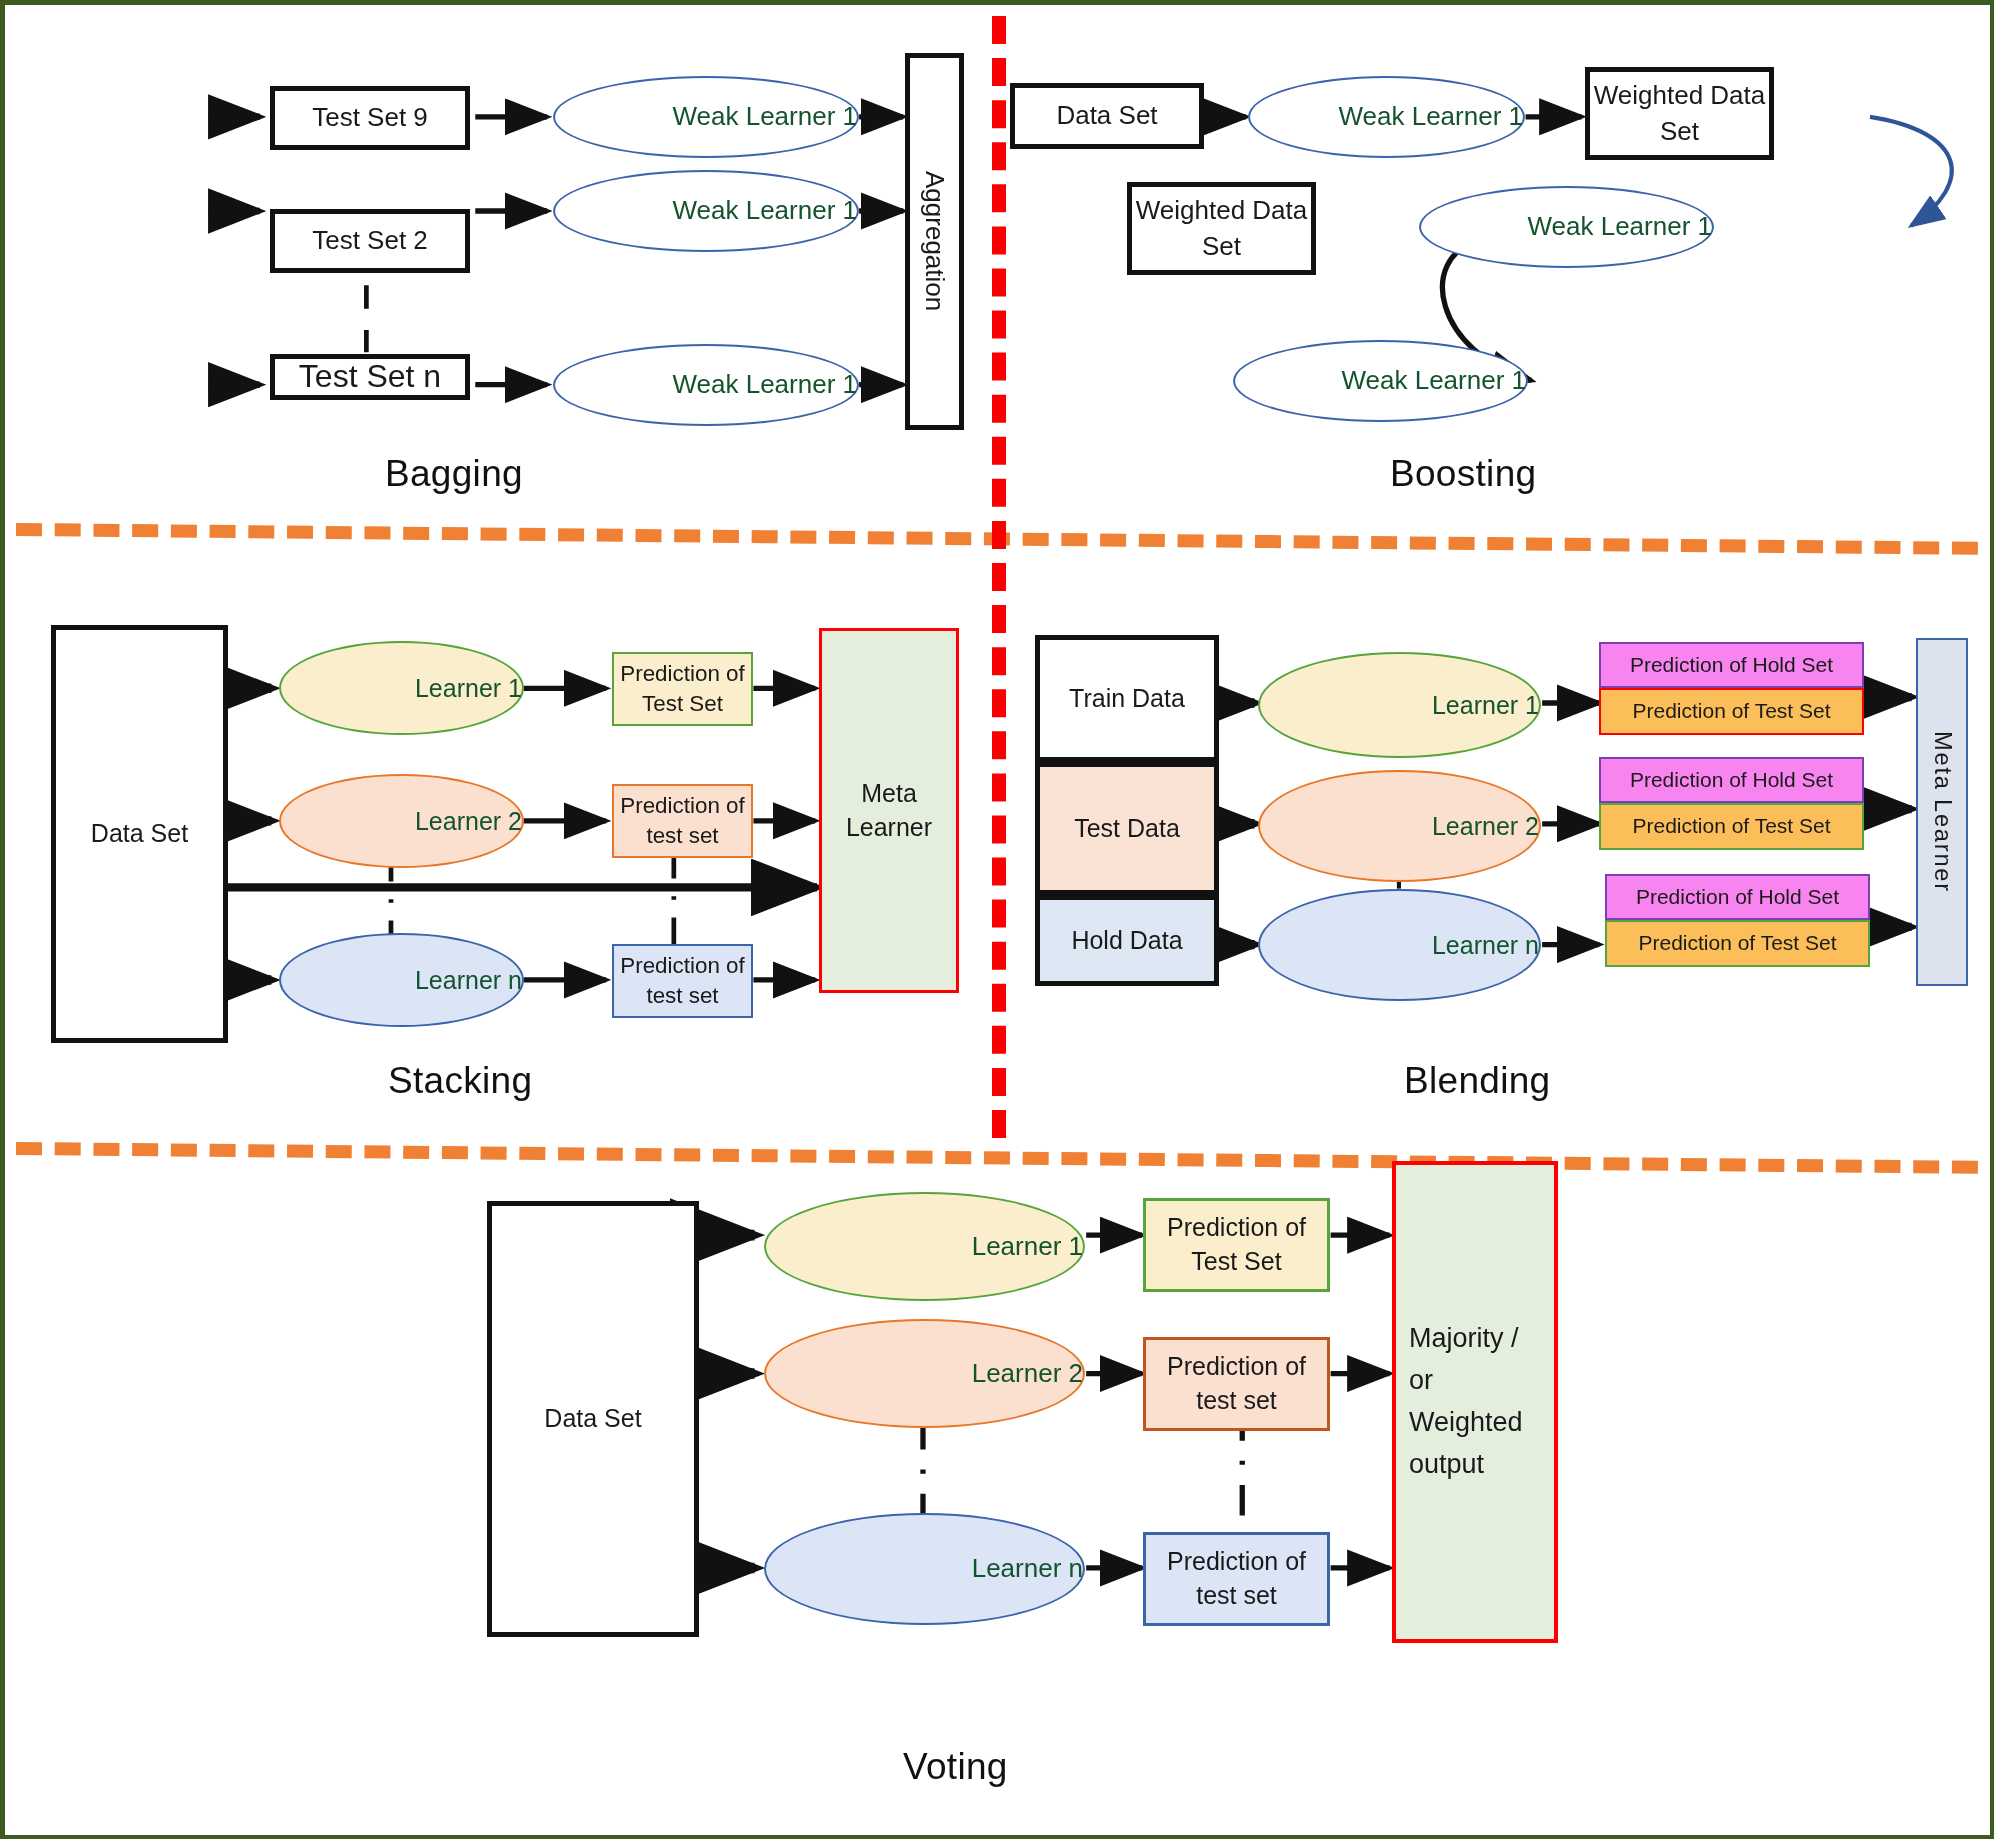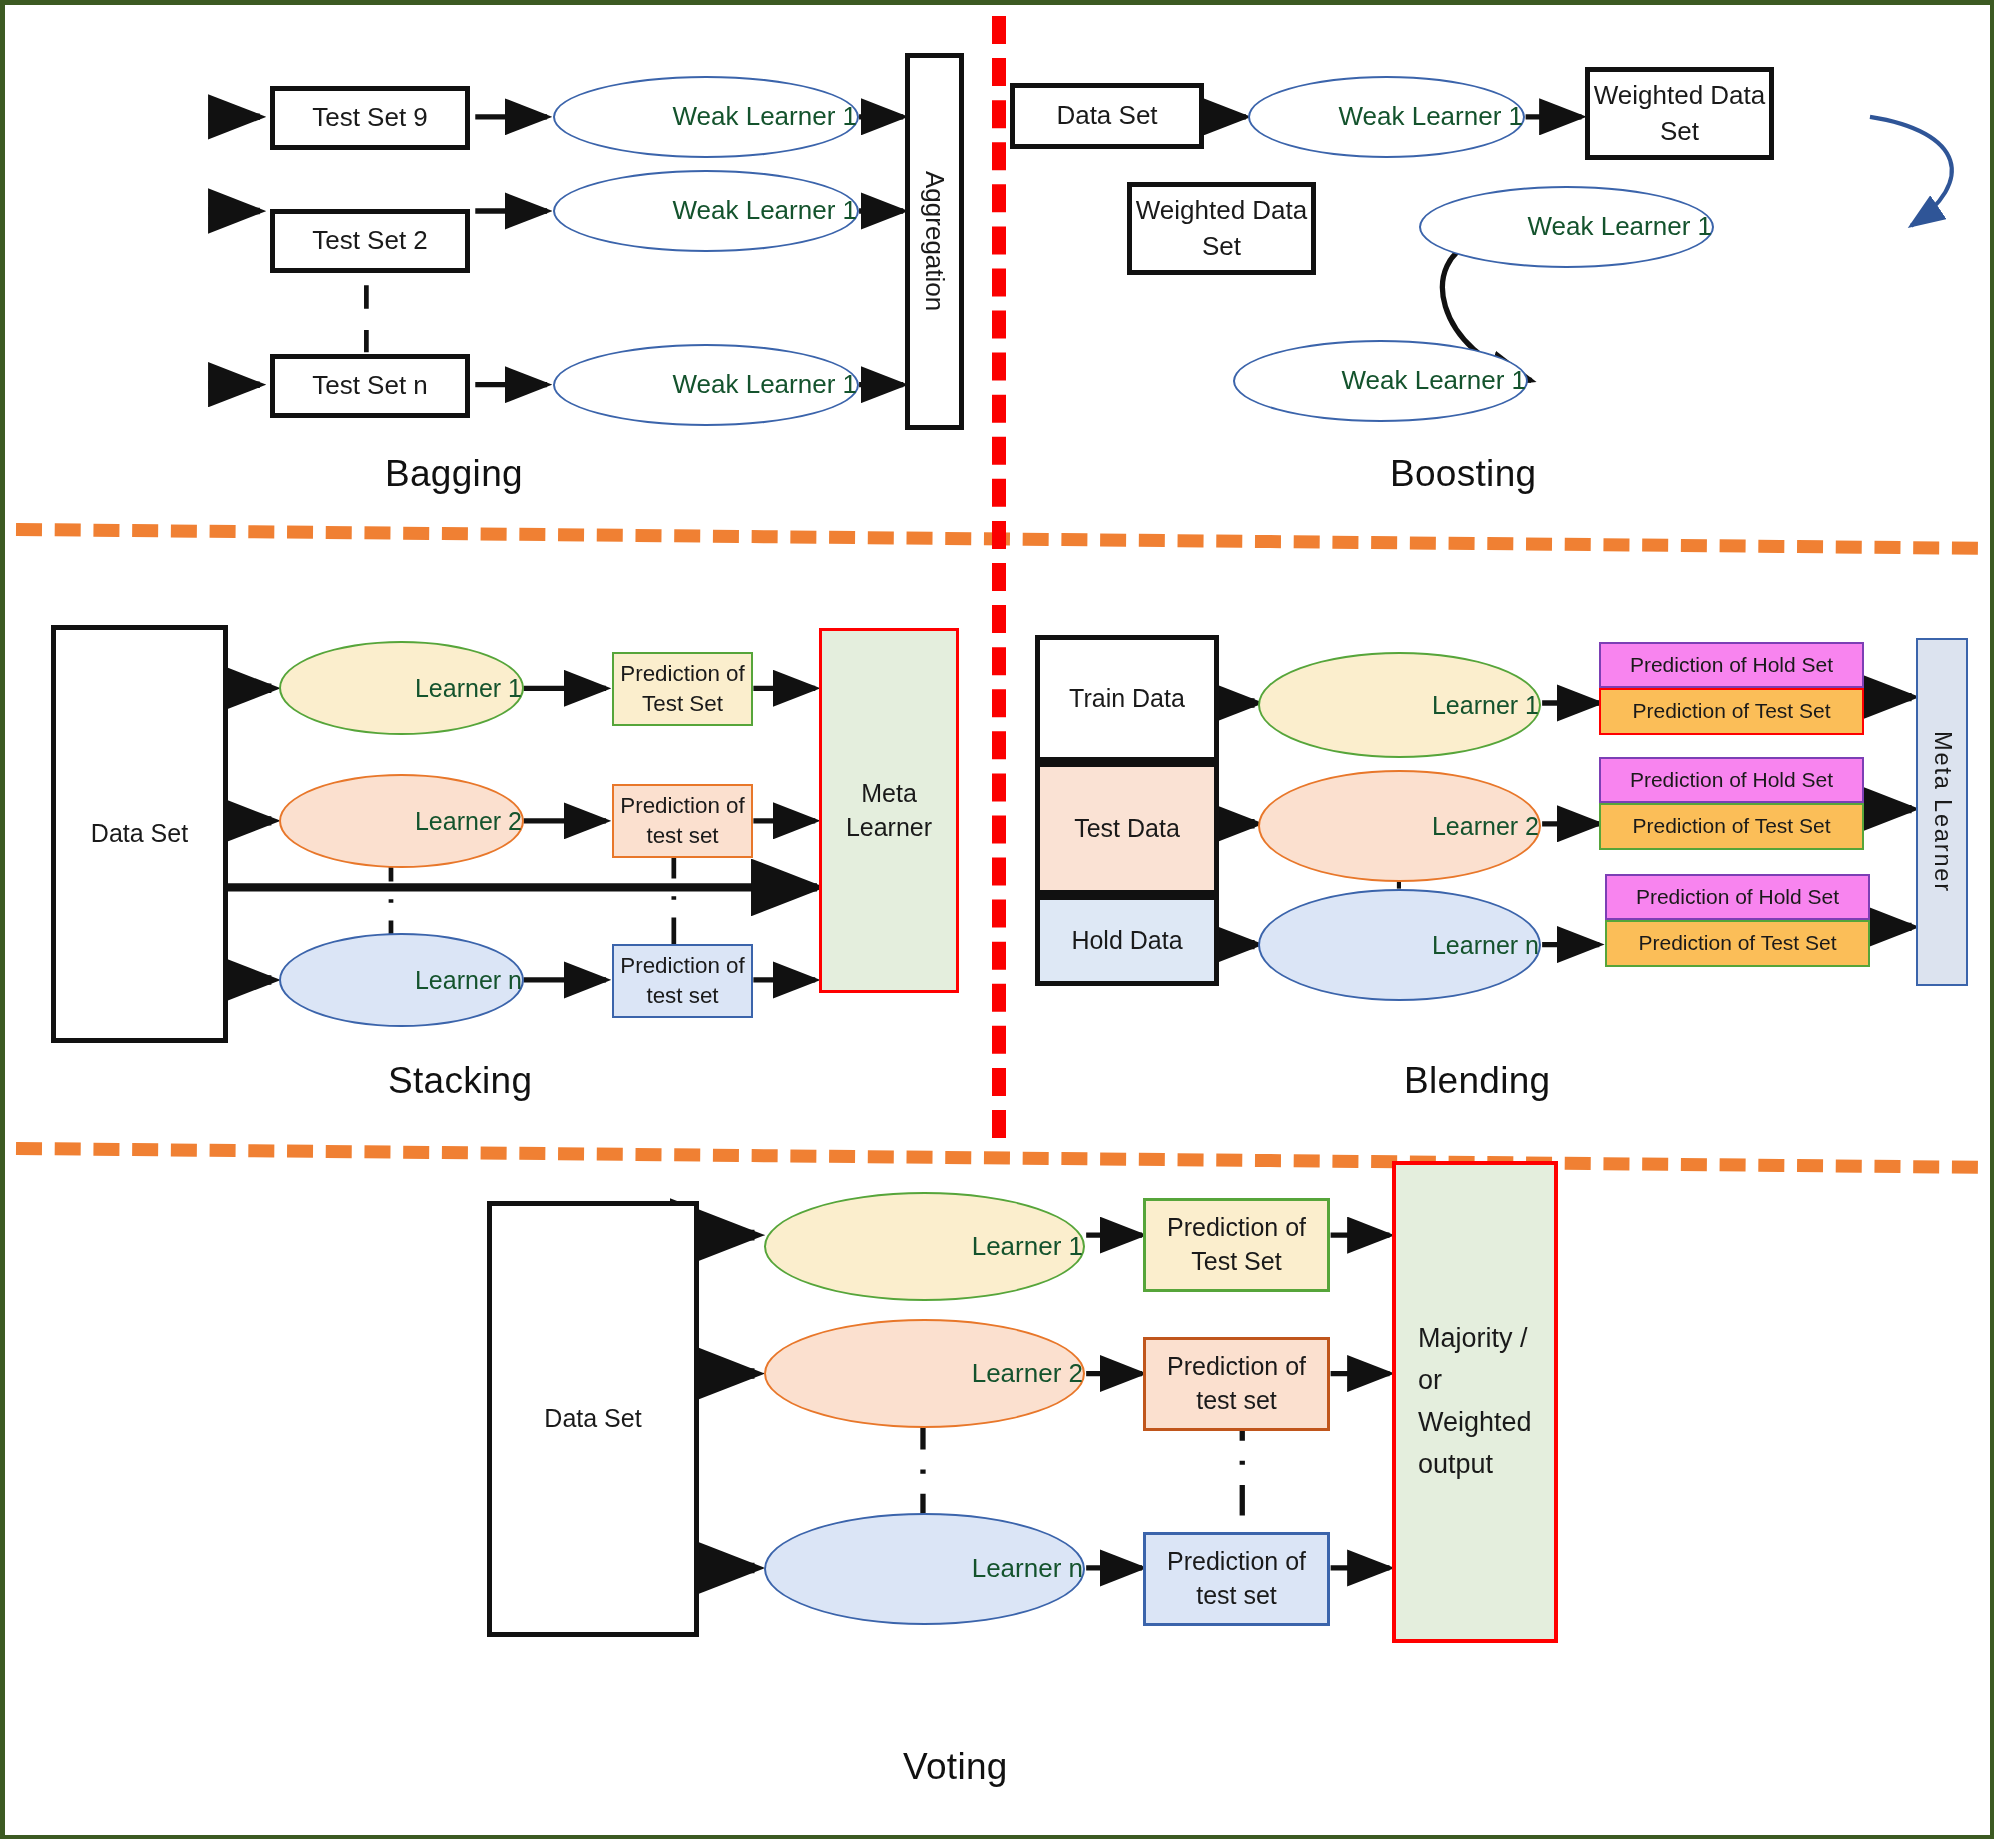--- a/index.html
+++ b/index.html
@@ -77,21 +77,21 @@
     <line x1="613" y1="400" x2="613" y2="590" stroke="#111" stroke-width="8" stroke-dasharray="40 36"></line>
   </svg>
 
 
   <div class="abs box box-thick" style="left:265px;top:81px;width:200px;height:64px;font-size:26px;">
     <span>Test Set 9</span>
   </div>
   <div class="abs box box-thick" style="left:265px;top:176px;width:200px;height:64px;font-size:26px;margin-top:28px;">
     <span>Test Set 2</span>
   </div>
-  <div class="abs box box-thick" style="left:265px;top:349px;width:200px;height:64px;font-size:26px;">
+  <div class="abs box box-thick" style="left:265px;top:349px;width:200px;height:46px;font-size:32px;">
     <span>Test Set n</span>
   </div>
 
   <div class="abs ell ell-blue-line" style="left:548px;top:71px;width:306px;height:82px;font-size:26px;">
     <span>Weak Learner 1</span>
   </div>
   <div class="abs ell ell-blue-line" style="left:548px;top:165px;width:306px;height:82px;font-size:26px;">
     <span>Weak Learner 1</span>
   </div>
   <div class="abs ell ell-blue-line" style="left:548px;top:339px;width:306px;height:82px;font-size:26px;">
@@ -290,20 +290,20 @@
     <span>Prediction of Test Set</span>
   </div>
   <div class="abs box" style="left:1138px;top:1332px;width:187px;height:94px;font-size:25px;background:#fbe0cf;border:3.5px solid #c0561c;">
     <span>Prediction of test set</span>
   </div>
   <div class="abs box" style="left:1138px;top:1527px;width:187px;height:94px;font-size:25px;background:#dbe5f6;border:3.5px solid #3b64ab;">
     <span>Prediction of test set</span>
   </div>
 
   <div class="abs box" style="left:1387px;top:1156px;width:166px;height:482px;font-size:27px;background:#e4eedd;border:4.1px solid #ff0000;
-              justify-content:flex-start;align-items:center;padding-left:22px;text-align:left;">
+              justify-content:flex-start;align-items:center;padding-left:13px;text-align:left;">
     <span style="display:block;line-height:1.55;">Majority /<br>or<br>Weighted<br>output</span>
   </div>
 
   <div class="abs label" style="left:898px;top:1741px;">Voting</div>
 
 </div>
 
 
 </body></html>

